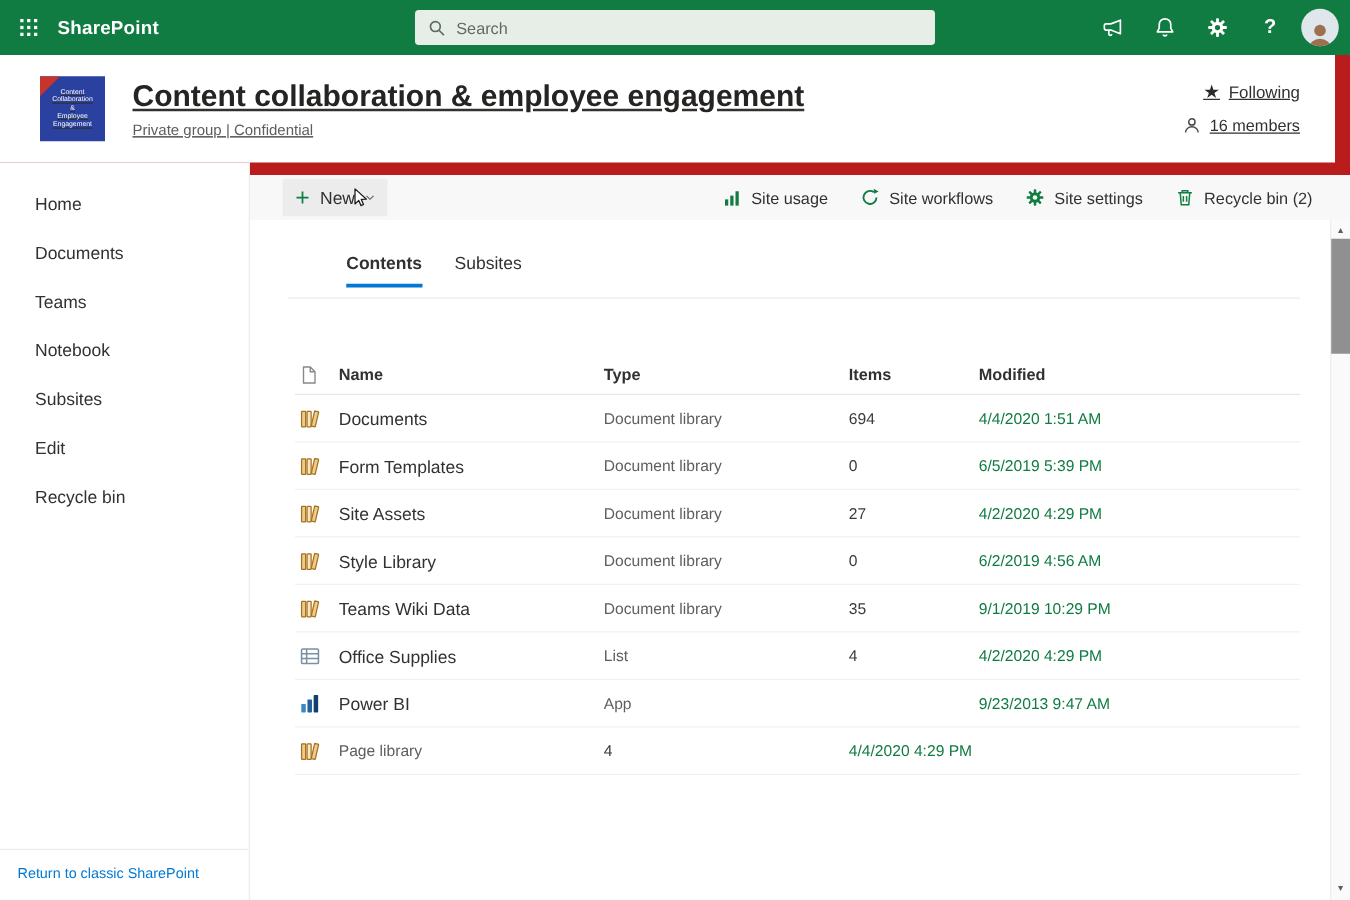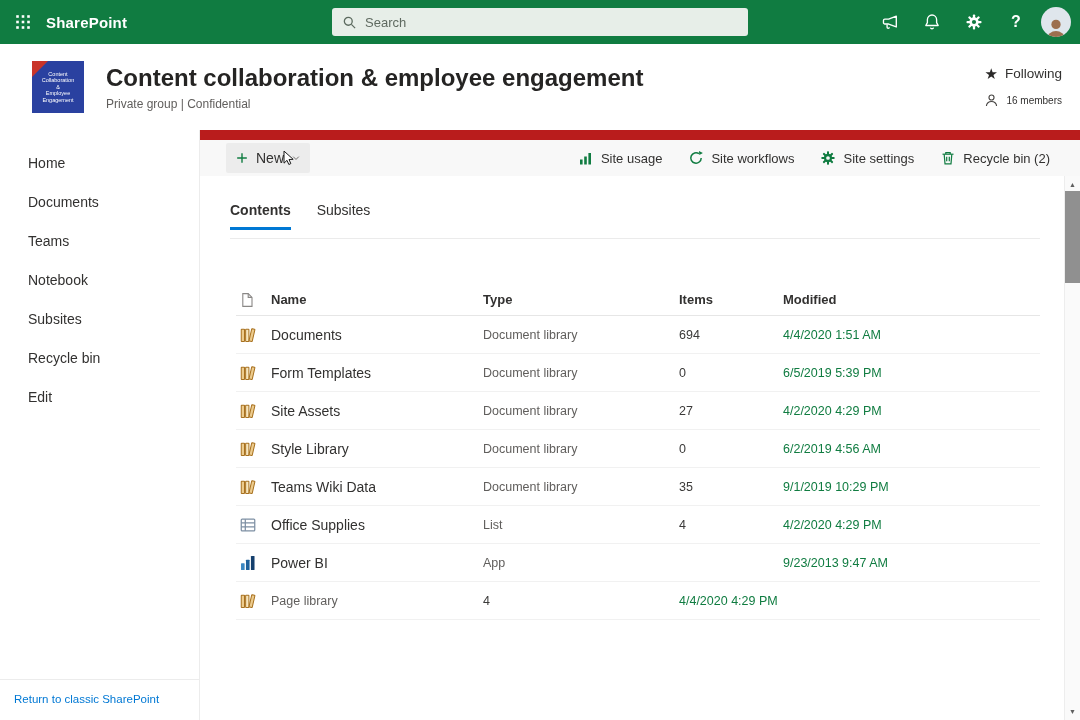--- a/index.html
+++ b/index.html
@@ -15,31 +15,31 @@
   .search-box svg { color:#5b6a5e; flex:0 0 auto; }
   .search-box input { border:0; outline:0; background:transparent; width:100%; font-size:13px; color:#333; font-family:inherit; }
   .search-box input::placeholder { color:#5f6a60; }
   .suite-right { margin-left:auto; display:flex; align-items:center; height:44px; }
   .suite-icon-btn { width:42px; height:44px; display:flex; align-items:center; justify-content:center; cursor:pointer; color:#fff; }
   .help-glyph { font-size:16px; font-weight:700; }
   .avatar { width:30px; height:30px; border-radius:50%; margin:0 9px 0 4px; background:#dfe6ec; overflow:hidden; display:flex; align-items:flex-end; justify-content:center; cursor:pointer; }
   .avatar svg { color:#9c6f4e; margin-bottom:-3px; }
 
   
-  .site-header { position:absolute; top:44px; left:0; right:0; height:86px; background:#fff; display:flex; align-items:center; padding:0 18px 0 32px; }
+  .site-header { position:absolute; top:44px; left:0; right:12px; height:86px; background:#fff; display:flex; align-items:center; padding:0 28px 0 32px;text-decoration:underline; }
   .site-logo { width:52px; height:52px; background:#2a41a0; position:relative; display:flex; flex-direction:column; align-items:center; justify-content:center; color:#fff; font-size:5.5px; line-height:1.2; text-align:center; overflow:hidden; cursor:pointer; }
   .site-logo::before { content:""; position:absolute; top:0; left:0; border-style:solid; border-width:16px 16px 0 0; border-color:#c9342a transparent transparent transparent; }
   .site-logo span { position:relative; }
   .site-titles { margin-left:22px; }
   .site-title { font-size:24px; font-weight:600; color:#252423; }
   .site-meta { margin-top:5px; font-size:12px; color:#605e5c; }
   .header-right { margin-left:auto; display:flex; flex-direction:column; align-items:flex-end; gap:12px; }
   .following, .members { display:flex; align-items:center; gap:7px; cursor:pointer; }
   .following { font-size:13.5px; }
-  .members { font-size:10px; }
+  .members { font-size:13px; }
   .star { font-size:15px; line-height:1; color:#2b2a29; }
   .members svg { color:#484644; }
 
   
   .sidebar { position:absolute; top:130px; left:0; width:200px; bottom:0; background:#fff; border-right:1px solid #ececec; }
   .nav { padding-top:13px; }
   .nav-item { height:39px; display:flex; align-items:center; padding-left:28px; font-size:14px; color:#323130; cursor:pointer; }
   .sidebar-footer { position:absolute; left:0; right:0; bottom:0; border-top:1px solid #ececec; padding:9px 14px 13px; }
   .classic-link { font-size:11.5px; color:#0078d4; cursor:pointer; text-decoration:none; }
 
@@ -50,21 +50,21 @@
   .new-label { font-size:14px; color:#323130; }
   .new-btn .chev { color:#605e5c; }
   .cmd-actions { margin-left:auto; margin-right:30px; display:flex; gap:26px; }
   .cmd-action { display:flex; align-items:center; gap:7px; font-size:13px; color:#323130; cursor:pointer; }
   .cmd-action svg { color:#107c41; --hole:#f8f8f8; }
 
   
   .content { position:absolute; top:176px; left:200px; right:16px; bottom:0; background:#fff; }
   .tabs { display:flex; gap:26px; margin:26px 0 0 30px; }
   .tab { font-size:14px; color:#323130; padding-bottom:9px; cursor:pointer; border-bottom:3px solid transparent; }
-  .tab.active { font-weight:700; border-bottom-color:#0078d4; }
+  .tab.active { font-weight:700; border-bottom-color:#0078d4;margin-left:47px; }
   .tabs-divider { height:1px; background:#ebebeb; margin:8px 24px 0 30px; }
 
   .table { margin:45px 24px 0 36px; }
   .thead, .trow { display:grid; grid-template-columns:35px 212px 196px 104px 1fr; align-items:center; }
   .thead { height:32px; border-bottom:1px solid #e6e6e6; font-size:13px; font-weight:700; color:#323130; }
   .trow { height:38px; border-bottom:1px solid #f1f1f1; cursor:pointer; }
   .cell-icon { display:flex; align-items:center; padding-left:3px; }
   .c-name { font-size:14px; color:#323130; text-decoration:none; }
   .c-type { font-size:12.5px; color:#605e5c; }
   .c-items { font-size:12.5px; color:#3b3a39; }
@@ -241,22 +241,22 @@
     </div>
   </div>
 
   <div class="sidebar">
     <div class="nav">
       <div class="nav-item">Home</div>
       <div class="nav-item">Documents</div>
       <div class="nav-item">Teams</div>
       <div class="nav-item">Notebook</div>
       <div class="nav-item">Subsites</div>
+      <div class="nav-item">Edit</div>
       <div class="nav-item">Recycle bin</div>
-      <div class="nav-item">Edit</div>
     </div>
     <div class="sidebar-footer">
       <a class="classic-link">Return to classic SharePoint</a>
     </div>
   </div>
 
   <div class="command-bar">
     <div class="new-btn">
       <svg class="plus" width="14" height="14">
           <use href="#sym-plus"></use>

